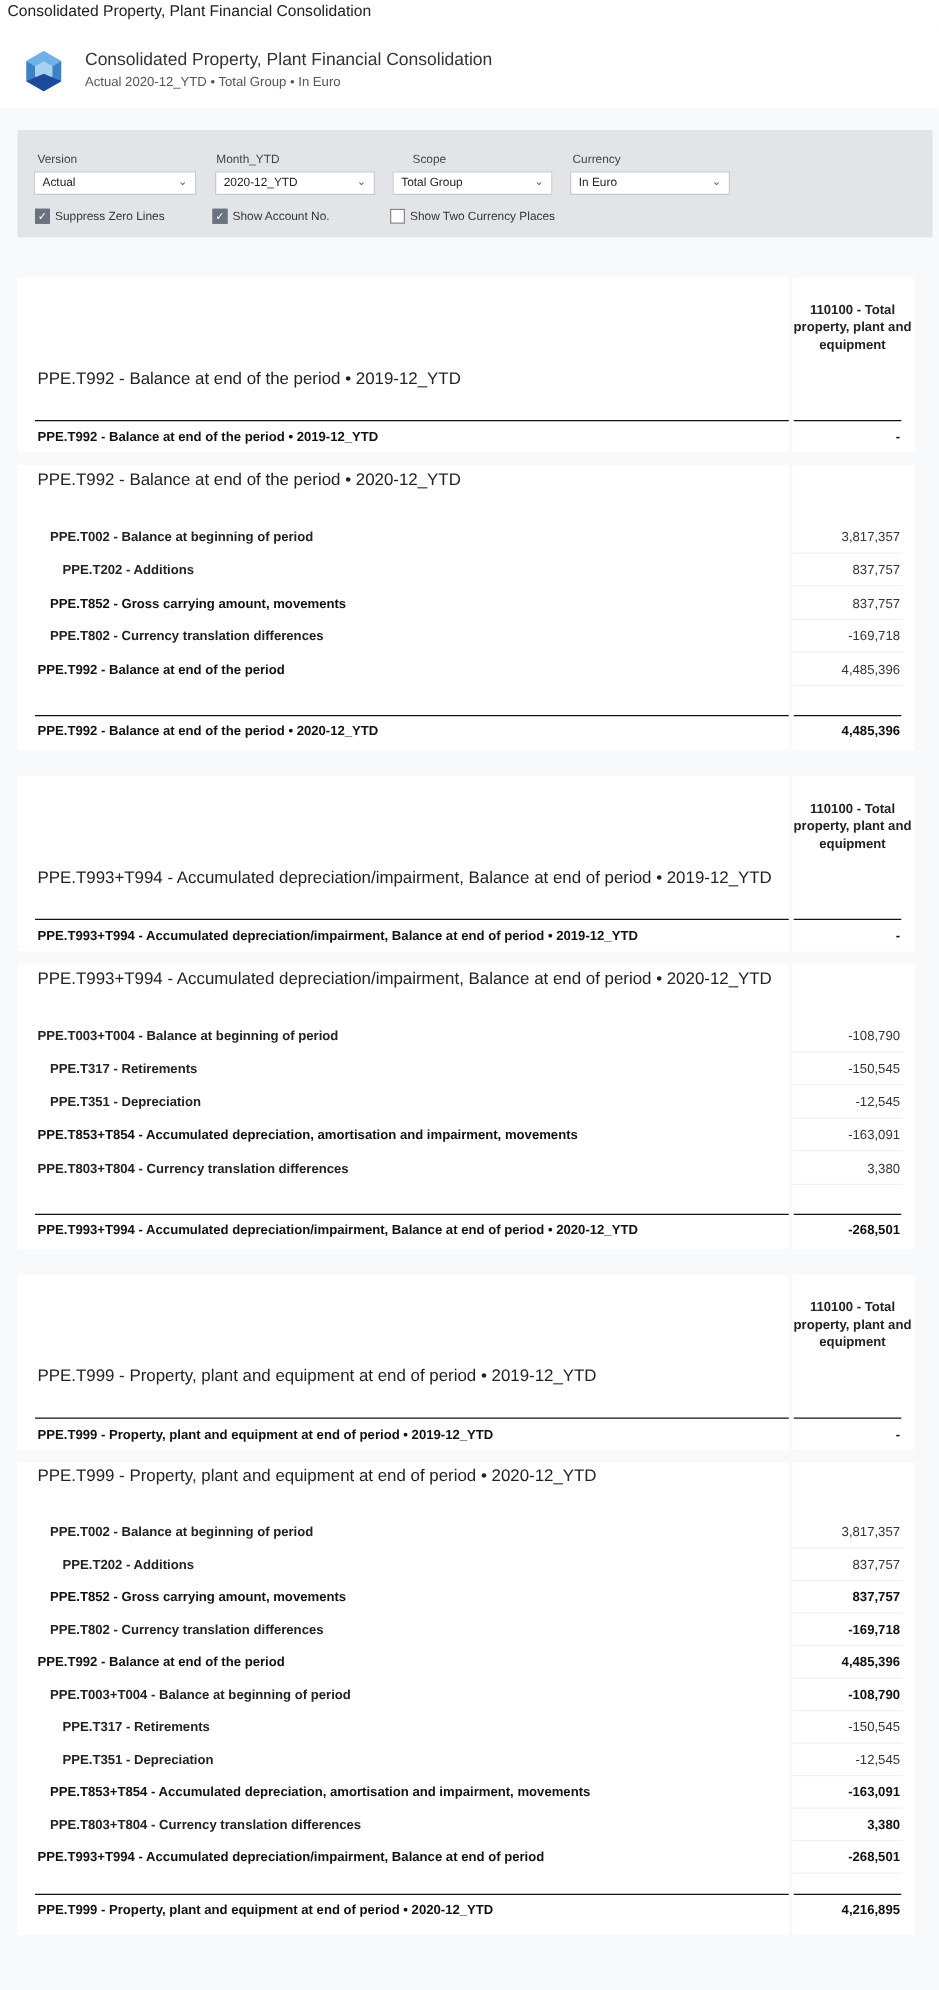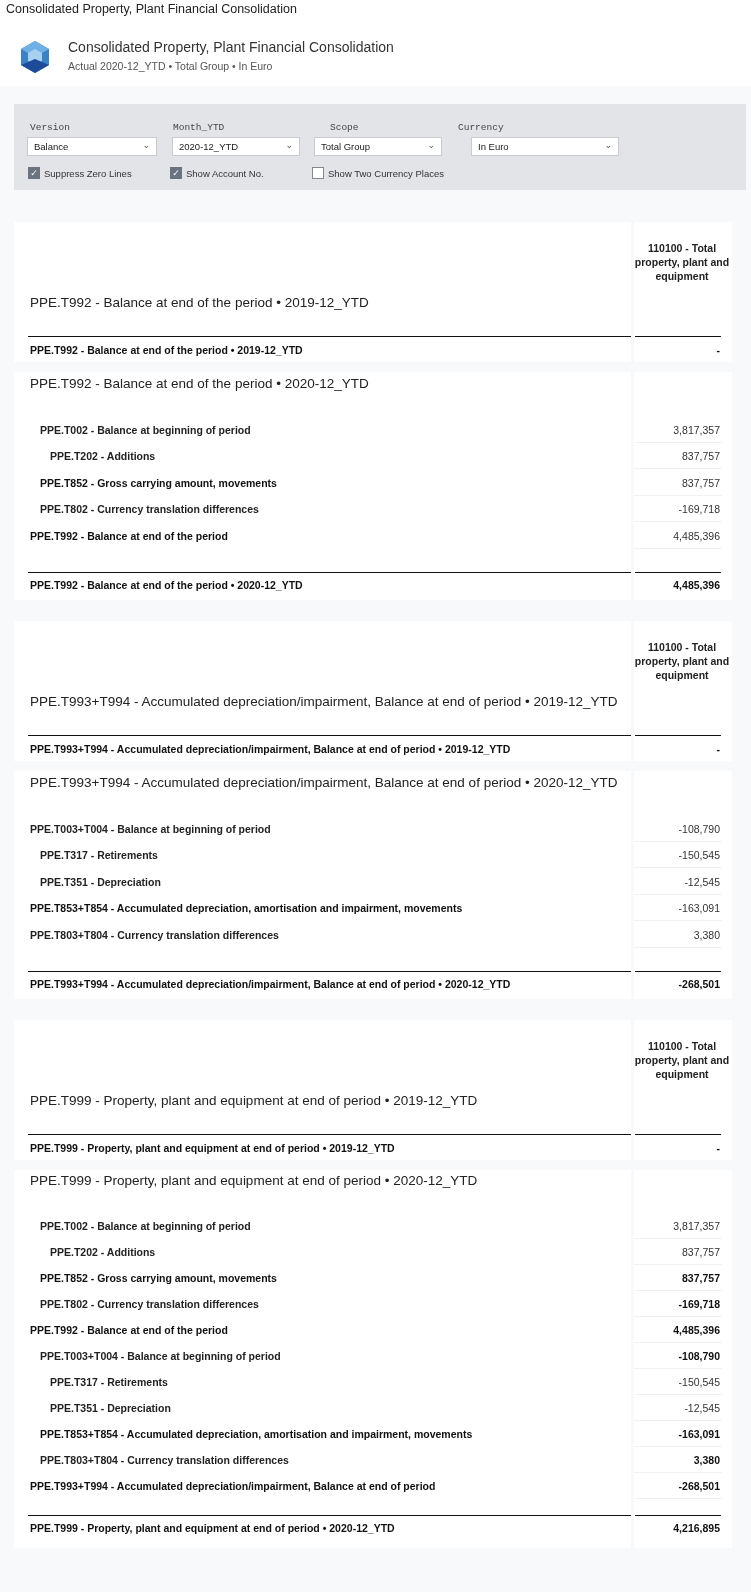--- a/index.html
+++ b/index.html
@@ -9,21 +9,21 @@
     position: relative;
   }
   .topbar { position: absolute; left: 0; top: 0; width: 751px; height: 22px; background: #fff;
     font-size: 12.5px; padding: 2px 6px; color: #222; font-family: "Liberation Sans", sans-serif; }
   .header { position: absolute; left: 0; top: 22px; width: 751px; height: 64px; background: #fff; }
   .logo { position: absolute; left: 20px; top: 18px; width: 30px; height: 34px; }
   .app-title { position: absolute; left: 68px; top: 17px; font-size: 14px; color: #333; font-family: "Liberation Sans", sans-serif; }
   .app-sub { position: absolute; left: 68px; top: 38px; font-size: 10.5px; color: #555; font-family: "Liberation Sans", sans-serif; }
 
   .filters { position: absolute; left: 14px; top: 104px; width: 732px; height: 86px; background: #e2e4e8; }
-  .f-label { position: absolute; font-size: 9.5px; color: #444; font-family: Liberation Mono, monospace; }
+  .f-label { position: absolute; font-size: 9.5px; color: #444; font-family: Liberation Sans, sans-serif; }
   .f-select { position: absolute; height: 19px; background: #fff; border: 1px solid #c8cbd0;
     font-size: 9.5px; padding: 3px 6px; color: #222; font-family: "Liberation Sans", sans-serif; }
   .f-select .chev { position: absolute; right: 6px; top: 2px; font-size: 9px; color: #555; }
   .cb { position: absolute; display: flex; align-items: center; gap: 4px; font-size: 9.5px; color: #333; font-family: "Liberation Sans", sans-serif; }
   .cb .box { width: 12px; height: 12px; border: 1px solid #888; background: #fff; display: inline-flex; align-items: center; justify-content: center; font-size: 9px; color: #fff; }
   .cb .box.checked { background: #6b7280; border-color: #6b7280; }
 
   .panel { position: absolute; left: 14px; width: 718px; }
   .col-header { position: absolute; right: 0; top: 15px; width: 96px; text-align: center; font-family: "Liberation Sans", sans-serif;
     font-weight: bold; font-size: 10.5px; line-height: 14px; padding-top: 4px; color: #222; }
@@ -51,35 +51,35 @@
     <polygon points="15,9 22,13 22,21 15,25 8,21 8,13" fill="#a8d0f0"></polygon>
     <polygon points="1,25 15,33 29,25 15,19" fill="#1e4a9a"></polygon>
   </svg>
   <div class="app-title">Consolidated Property, Plant Financial Consolidation</div>
   <div class="app-sub">Actual 2020-12_YTD • Total Group • In Euro</div>
 </div>
 
 <div class="filters">
   <div class="f-label" style="left:16px;top:18px">Version</div>
   <div class="f-select" style="left:13px;top:33px;width:130px">
-    <span>Balance</span>
+    <span>Actual</span>
     <span class="chev">⌄</span>
   </div>
   <div class="f-label" style="left:159px;top:18px">Month_YTD</div>
   <div class="f-select" style="left:158px;top:33px;width:128px">
     <span>2020-12_YTD</span>
     <span class="chev">⌄</span>
   </div>
   <div class="f-label" style="left:316px;top:18px">Scope</div>
   <div class="f-select" style="left:300px;top:33px;width:128px">
     <span>Total Group</span>
     <span class="chev">⌄</span>
   </div>
   <div class="f-label" style="left:444px;top:18px">Currency</div>
-  <div class="f-select" style="left:457px;top:33px;width:148px">
+  <div class="f-select" style="left:442px;top:33px;width:128px">
     <span>In Euro</span>
     <span class="chev">⌄</span>
   </div>
   <div class="cb" style="left:14px;top:63px">
     <span class="box checked">✓</span>
     <span>Suppress Zero Lines</span>
   </div>
   <div class="cb" style="left:156px;top:63px">
     <span class="box checked">✓</span>
     <span>Show Account No.</span>

